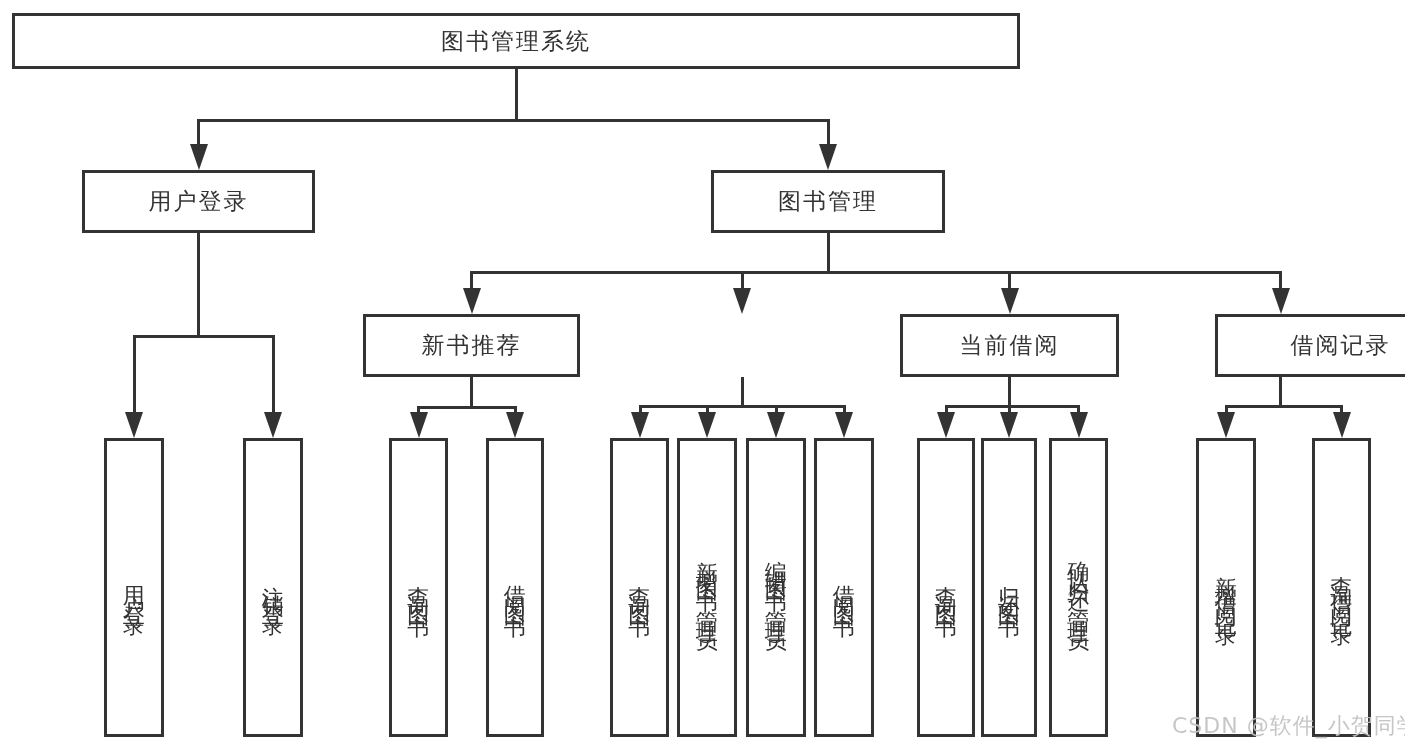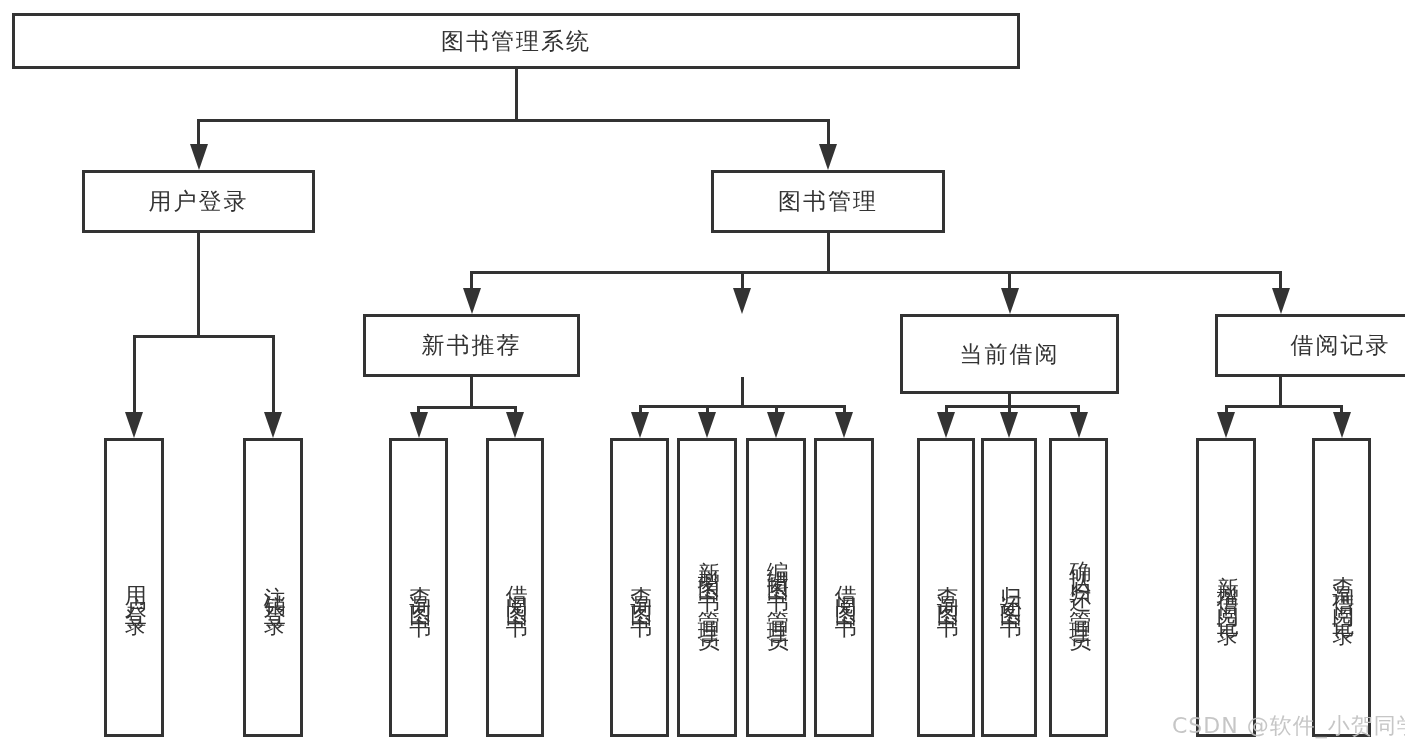--- a/index.html
+++ b/index.html
@@ -5,21 +5,21 @@
   html,body { margin:0; padding:0; background:#ffffff; }
   .stage {
     position:relative; width:1405px; height:747px; background:#ffffff;
     font-family:"DejaVu Sans","Liberation Sans",sans-serif;
     color:var(--text,#333333); overflow:hidden;
   }
   .box {
     position:absolute; box-sizing:border-box;
     border:3px solid var(--line,#333333); background:#ffffff;
     display:flex; align-items:center; justify-content:center;
-    font-size:23px; letter-spacing:2px; z-index:2;font-family:Liberation Mono, monospace;
+    font-size:23px; letter-spacing:2px; z-index:2;
   }
   .v-box { font-size:22px; }
   .vtext {
     writing-mode:vertical-rl; text-orientation:mixed;
     letter-spacing:10px; line-height:1.15; font-size:22px; white-space:nowrap;
   }
   .vline, .hline { position:absolute; background:var(--line,#333333); z-index:1; }
   .arrowhead {
     position:absolute; width:0; height:0; z-index:1;
     border-left:9px solid transparent; border-right:9px solid transparent;
@@ -41,21 +41,21 @@
     </div>
     <div class="box" style="left: 82px; top: 170px; width: 233px; height: 63px;">
       <span>用户登录</span>
     </div>
     <div class="box" style="left: 363px; top: 314px; width: 217px; height: 63px;">
       <span>新书推荐</span>
     </div>
     <div class="box" style="left: 711px; top: 170px; width: 234px; height: 63px;">
       <span>图书管理</span>
     </div>
-    <div class="box" style="left: 900px; top: 314px; width: 219px; height: 80px;">
+    <div class="box" style="left: 900px; top: 314px; width: 219px; height: 63px;">
       <span>当前借阅</span>
     </div>
     <div class="box" style="left: 1171px; top: 314px; width: 251px; height: 63px; margin-left: 44px;">
       <span>借阅记录</span>
     </div>
     <div class="box v-box" style="left: 104px; top: 438px; width: 60px; height: 299px;">
       <span class="vtext">用户登录</span>
     </div>
     <div class="box v-box" style="left: 243px; top: 438px; width: 60px; height: 299px;">
       <span class="vtext">注销登录</span>

